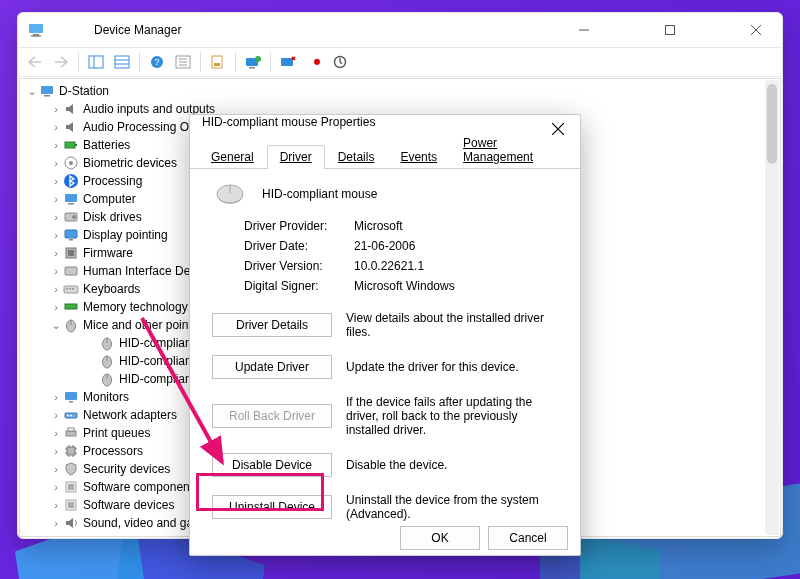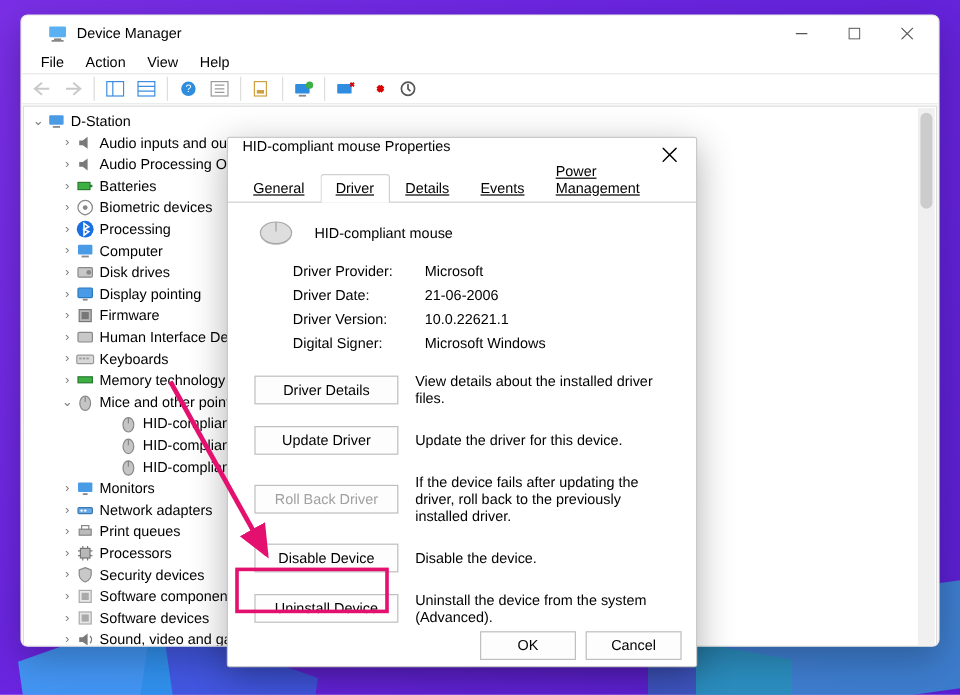--- a/index.html
+++ b/index.html
@@ -10,21 +10,21 @@
   .decor { position: absolute; }
   .decor.a{ bottom:-30px; left:20px; width:120px; height:80px; background:#2adfff; transform:skewY(-12deg) rotate(-8deg); opacity:.6;}
   .decor.b{ bottom:-40px; left:120px; width:140px; height:80px; background:#1e8ae6; transform:skewY(12deg) rotate(8deg); opacity:.5;}
   .decor.c{ bottom:-10px; right:0; width:220px; height:90px; background:#24c8c8; transform:skewY(-8deg); opacity:.55;}
   .decor.d{ bottom:-30px; right:140px; width:120px; height:70px; background:#0fa8a8; transform:skewY(10deg); opacity:.4;}
 
   
   .window { position: absolute; top: 12px; left: 17px; right: 17px; bottom: 40px;
             background:#fff; border:1px solid #e5e5e5; border-radius: 6px; display:flex; flex-direction:column;
             box-shadow: 0 10px 30px rgba(0,0,0,.25); overflow: hidden; }
-  .titlebar { height: 34px; display:flex; align-items:center; padding: 0 4px 0 22px; }
+  .titlebar { height: 34px; display:flex; align-items:center; padding: 0 4px 0 10px; gap: 42px; }
   .titlebar .tb-icon { width:16px; height:16px; margin-right:8px; }
   .titlebar .title { font-size: 12px; color:#000; }
   .titlebar .spacer { flex:1; }
   .winbtn { width:44px; height:30px; display:flex; align-items:center; justify-content:center; color:#555; }
   .winbtn.min svg,.winbtn.max svg,.winbtn.close svg{ width:10px;height:10px; }
 
   .menubar { height: 22px; display:flex; align-items:center; gap: 2px; padding: 0 8px; font-size:12px; }
   .menubar span { padding: 2px 8px; }
 
   .toolbar { height: 30px; border-top:1px solid #e8e8e8; border-bottom:1px solid #e8e8e8;
@@ -99,26 +99,20 @@
           <rect x="0.5" y="0.5" width="9" height="9" fill="none" stroke="currentColor"></rect>
         </svg>
       </div>
     <div class="winbtn close">
         <svg viewBox="0 0 10 10">
           <path d="M0 0L10 10M10 0L0 10" stroke="currentColor"></path>
         </svg>
       </div>
   </div>
 
-  <div class="menubar">
-    <span>File</span>
-    <span>Action</span>
-    <span>View</span>
-    <span>Help</span>
-  </div>
 
   <div class="toolbar">
     <div class="tbtn disabled">
         <svg width="16" height="14" viewBox="0 0 16 14">
           <path d="M8 2L2 7l6 5M2 7h12" fill="none" stroke="#888" stroke-width="1.6"></path>
         </svg>
       </div>
     <div class="tbtn disabled">
         <svg width="16" height="14" viewBox="0 0 16 14">
           <path d="M8 2l6 5-6 5M14 7H2" fill="none" stroke="#888" stroke-width="1.6"></path>

